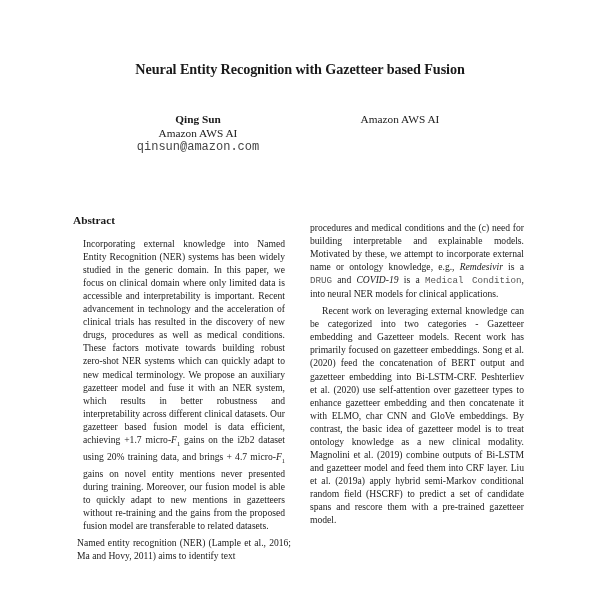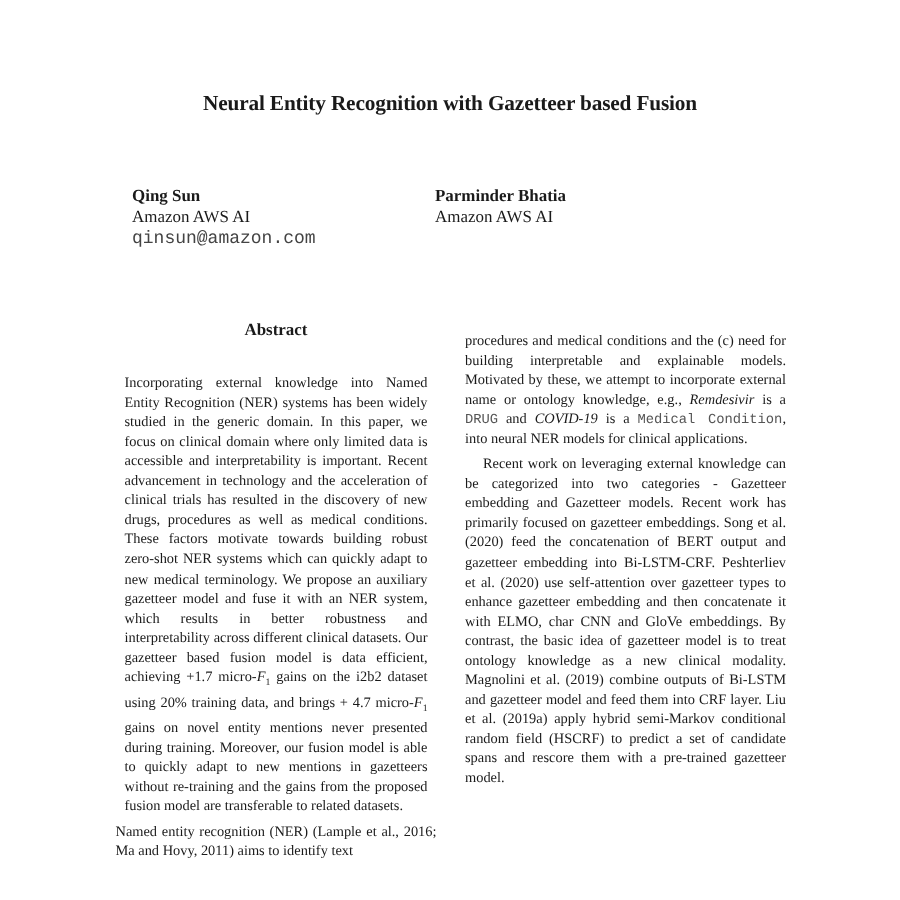--- a/index.html
+++ b/index.html
@@ -1,48 +1,47 @@
 <!DOCTYPE html>
 <html><head>
 <meta charset="utf-8">
 <style>
   html, body { margin: 0; padding: 0; }
   body { width: 600px; height: 600px; background: #ffffff; overflow: hidden; position: relative;
          font-family: "Liberation Serif", "DejaVu Serif", serif; color: #1a1a1a; }
   .title { position: absolute; top: 61px; left: 0; width: 600px; text-align: center;
            font-weight: bold; font-size: 14.2px; letter-spacing: -0.1px; }
-  .author { position: absolute; top: 124px; width: 220px; text-align: left; font-size: 11.3px; line-height: 14px; }
+  .author { position: absolute; top: 112px; width: 220px; text-align: center; font-size: 11.3px; line-height: 14px; }
   .author .name { font-weight: bold; }
   .author .email { font-family: "Liberation Mono", "DejaVu Sans Mono", monospace; font-size: 12px; color: #444; }
   #author-1 { left: 88px; }
   #author-2 { left: 290px; }
   .col { position: absolute; font-size: 9.6px; line-height: 13.05px; text-align: justify; }
   #col-left { left: 73px; top: 214px; width: 222px; }
   #col-right { left: 306px; top: 217px; width: 222px; }
-  .abs-head { text-align: center; font-weight: bold; font-size: 11.3px; margin: 0 0 22px 0; }
+  .abs-head { text-align: left; font-weight: bold; font-size: 11.3px; margin: 0 0 10px 0; }
   .abs-body { margin: 0 10px; text-align: justify; }
   .sec-head { font-weight: bold; font-size: 11.3px; margin: 10px 0 6px 0; }
   .sec-head .num { display: inline-block; width: 18px; }
   p { margin: 4px; }
   .indent { text-indent: 12px; }
   .mono { font-family: "Liberation Mono", "DejaVu Sans Mono", monospace; font-size: 9.2px; color: #555; }
   i { font-style: italic; }
 </style>
 </head>
 <body>
 
 <div class="title">Neural Entity Recognition with Gazetteer based Fusion</div>
 
 <div class="author" id="author-1">
   <div class="name">Qing Sun</div>
   <div>Amazon AWS AI</div>
   <div class="email">qinsun@amazon.com</div>
 </div>
 <div class="author" id="author-2">
-  <div class="name">Parminder Bhatia</div>
   <div>Amazon AWS AI</div>
 </div>
 
 <div class="col" id="col-left">
   <div class="abs-head">Abstract</div>
   <p class="abs-body"><span>Incorporating external knowledge into Named Entity Recognition (NER) systems has been widely studied in the generic domain. In this paper, we focus on clinical domain where only limited data is accessible and interpretability is important. Recent advancement in technology and the acceleration of clinical trials has resulted in the discovery of new drugs, procedures as well as medical conditions. These factors motivate towards building robust zero-shot NER systems which can quickly adapt to new medical terminology. We propose an auxiliary gazetteer model and fuse it with an NER system, which results in better robustness and interpretability across different clinical datasets. Our gazetteer based fusion model is data efficient, achieving +1.7 micro-</span><i>F</i><sub style="font-size:6.5px">1</sub><span> gains on the i2b2 dataset using 20% training data, and brings + 4.7 micro-</span><i>F</i><sub style="font-size:6.5px">1</sub><span> gains on novel entity mentions never presented during training. Moreover, our fusion model is able to quickly adapt to new mentions in gazetteers without re-training and the gains from the proposed fusion model are transferable to related datasets.</span></p>
   <p>Named entity recognition (NER) (Lample et al., 2016; Ma and Hovy, 2011) aims to identify text</p>
 </div>
 
 <div class="col" id="col-right">

